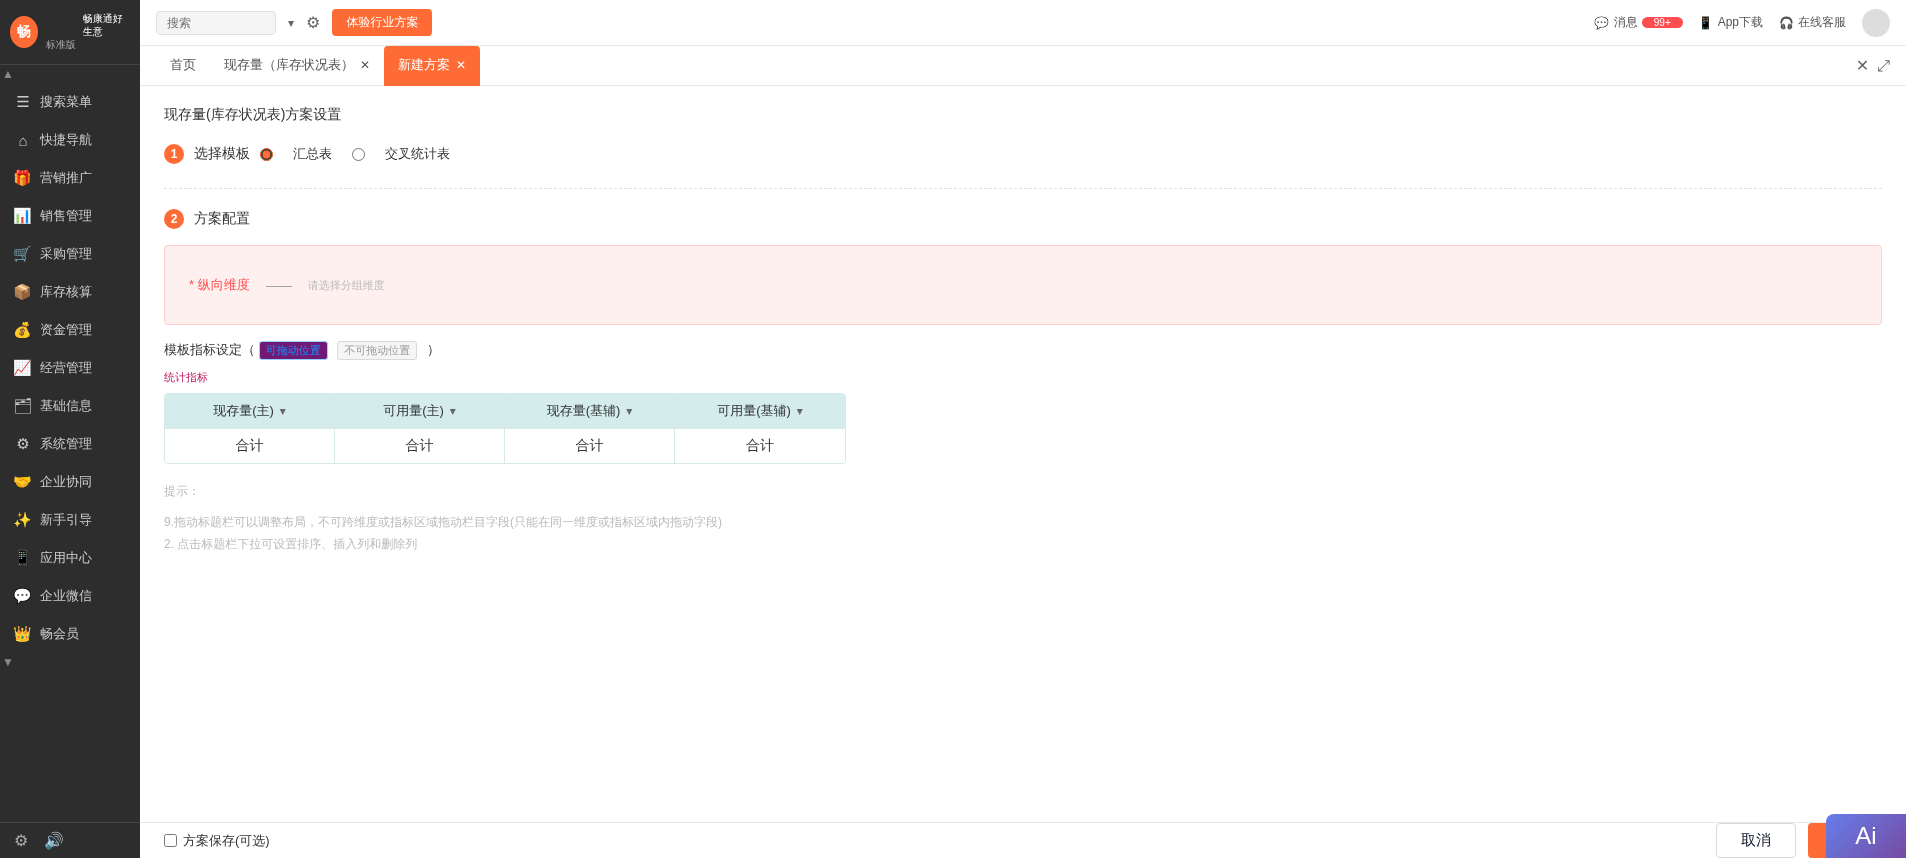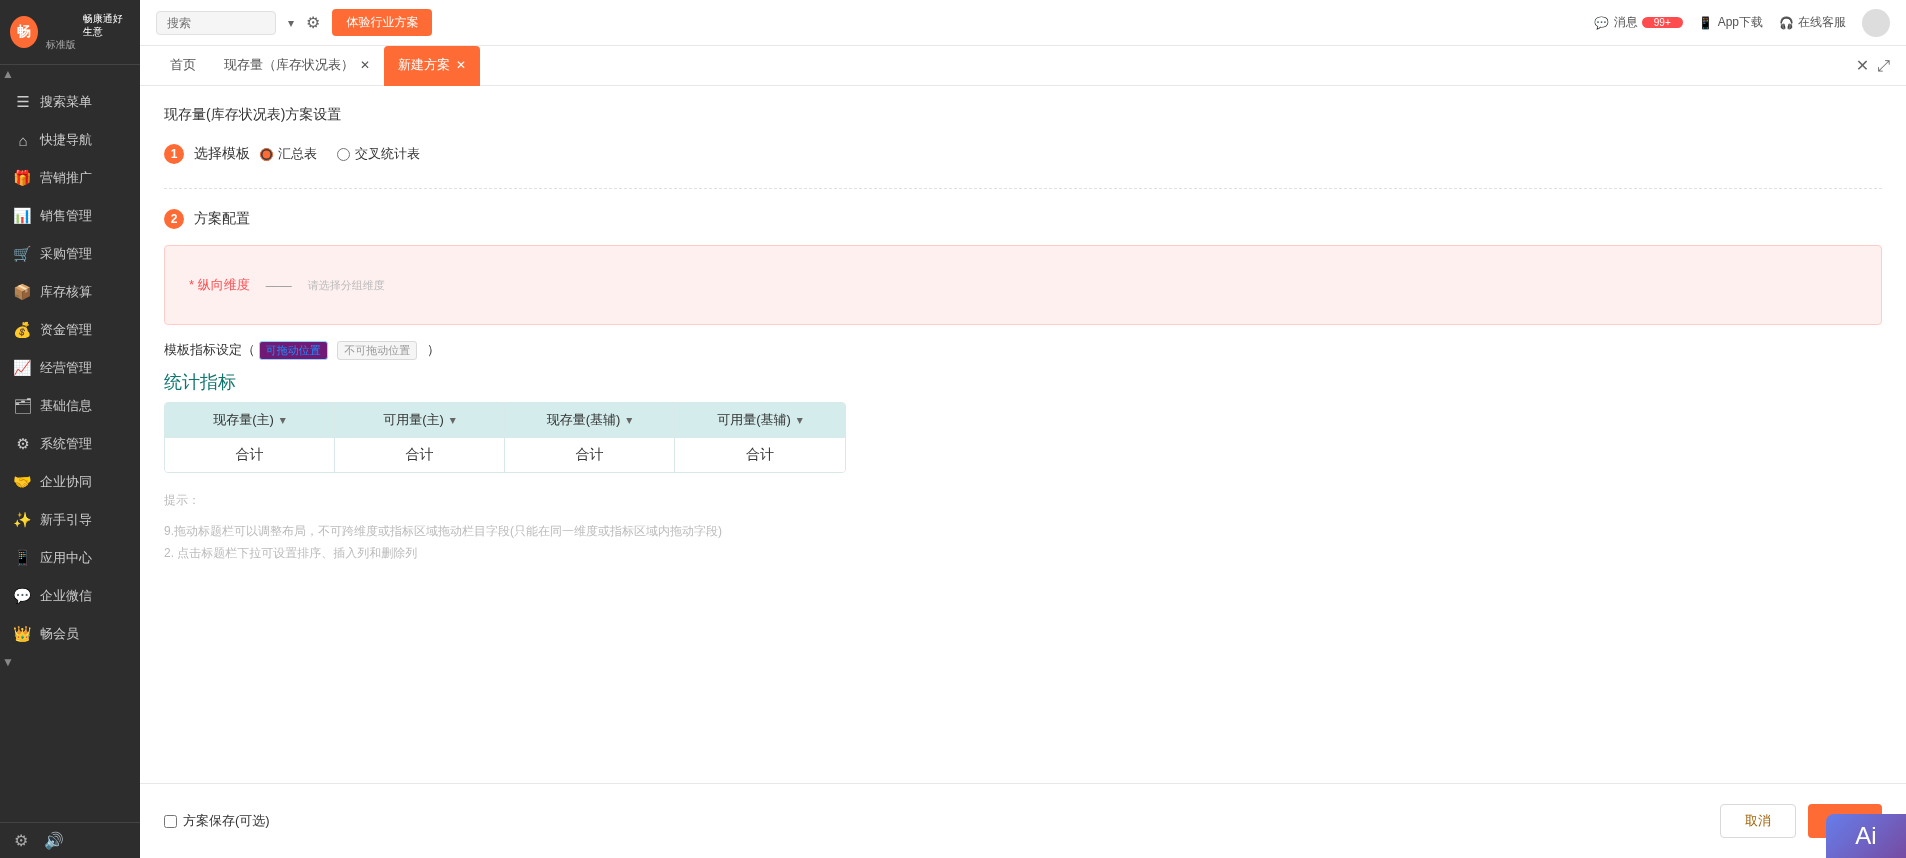--- a/index.html
+++ b/index.html
@@ -173,21 +173,21 @@
       border-radius: 50%;
       display: flex; align-items: center; justify-content: center;
       font-size: 12px; font-weight: bold; flex-shrink: 0;
     }
     .section-title {
       font-size: 14px; color: #333; font-weight: 500;
     }
 
     
     .radio-group { display: flex; align-items: center; gap: 20px; }
-    .radio-label { display: flex; align-items: center; gap: 5px; cursor: pointer; font-size: 13px; color: #333; }
+    .radio-label { display: flex; align-items: center; gap: 20px; cursor: pointer; font-size: 13px; color: #333; }
     .radio-input { accent-color: #ff6b35; }
 
     
     .section-divider { border: none; border-top: 1px dashed #e0e0e0; margin: 20px 0; }
 
     
     .config-label { font-size: 13px; color: #333; margin-bottom: 10px; }
 
     
     .alert-box {
@@ -229,21 +229,21 @@
       border: 1px solid #d9d9d9;
       border-radius: 3px;
       padding: 1px 6px;
       font-size: 11px;
       color: #999;
       margin-right: 6px;
     }
 
     
     .stats-section-title {
-      font-size: 18px; color: #0f766e; margin-bottom: 8px; font-weight: 500;
+      font-size: 11px; color: #be185d; margin-bottom: 8px; font-weight: 500;
     }
     .stats-table {
       border: 1px solid #d9e8e8;
       border-radius: 4px;
       overflow: hidden;
       width: auto;
       display: inline-block;
     }
     .stats-table-header {
       display: flex; background: #e8f4f4;
@@ -270,31 +270,31 @@
 
     
     .hint-section { margin-top: 16px; }
     .hint-title { font-size: 12px; color: #bbb; margin-bottom: 12px; }
     .hint-item { font-size: 12px; color: #bbb; line-height: 1.8; }
 
     
     .footer-bar {
       background: #fff;
       border-top: 1px solid #e8e8e8;
-      padding: 20px 24px;
+      padding: 0 24px;
       display: flex;
       align-items: center;
       justify-content: space-between;
       flex-shrink: 0;
     }
     .save-option { display: flex; align-items: center; gap: 6px; cursor: pointer; font-size: 13px; color: #333; }
     .footer-btns { display: flex; gap: 12px; }
     .btn-cancel {
       background: #fff; border: 1px solid #d9d9d9; border-radius: 4px;
-      padding: 7px 24px; font-size: 13px; cursor: pointer; color: #a16207;
+      padding: 7px 24px; font-size: 15px; cursor: pointer; color: #0f172a;
     }
     .btn-query {
       background: #ff6b35; color: #fff; border: none; border-radius: 4px;
       padding: 7px 24px; font-size: 13px; cursor: pointer;
     }
     .sidebar-scroll-arrow { color: #888; font-size: 12px; cursor: pointer; padding: 2px; }
 
     
     .ai-float {
       position: fixed;

